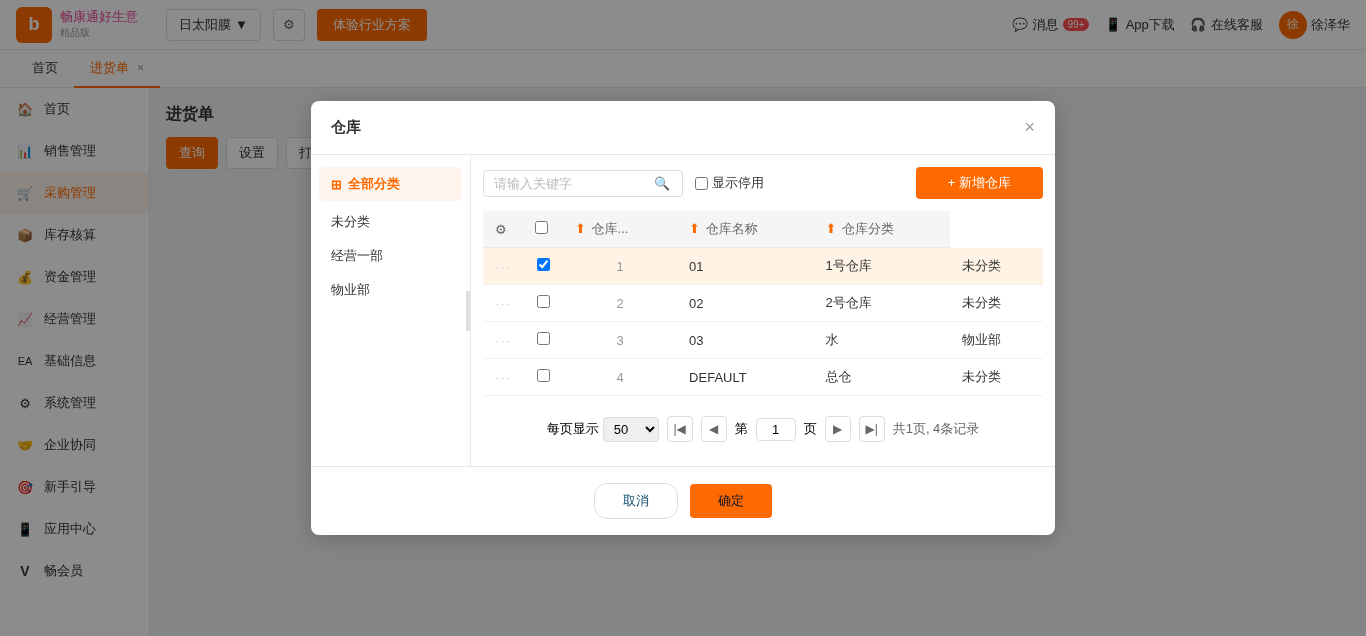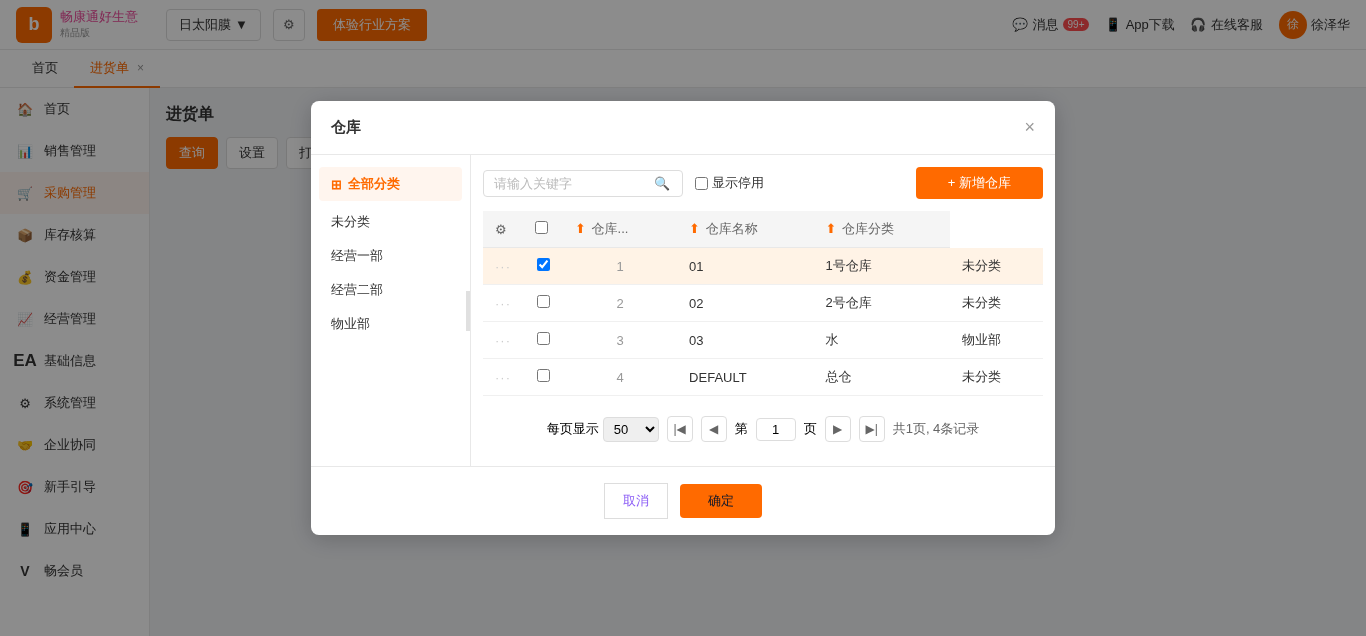--- a/index.html
+++ b/index.html
@@ -186,22 +186,22 @@
       cursor: pointer; background: #fff; color: #666; font-size: 12px;
     }
     .page-total { color: #666; }
 
     
     .modal-footer {
       display: flex; align-items: center; justify-content: center; gap: 12px;
       padding: 16px 20px; border-top: 1px solid #e8e8e8;
     }
     .cancel-btn {
-      padding: 8px 18px; border: 1px solid #ddd; border-radius: 0;
-      cursor: pointer; background: #fff; color: #8b5cf6; font-size: 13px;
+      padding: 8px 28px; border: 1px solid #ddd; border-radius: 13px;
+      cursor: pointer; background: #fff; color: #0c4a6e; font-size: 13px;
     }
     .confirm-btn {
       padding: 8px 28px; border: none; border-radius: 4px;
       cursor: pointer; background: #ff6a00; color: #0f172a; font-size: 13px;
     }
 
     
     .sort-icon { color: #ff6a00; margin-right: 2px; }
   </style>
 </head>
@@ -279,21 +279,21 @@
     </div>
     <div class="sidebar-item">
       <span class="sidebar-icon">💰</span>
       <span>资金管理</span>
     </div>
     <div class="sidebar-item">
       <span class="sidebar-icon">📈</span>
       <span>经营管理</span>
     </div>
     <div class="sidebar-item">
-      <span class="sidebar-icon" style="font-size:17px;font-weight:bold;">EA</span>
+      <span class="sidebar-icon" style="font-size:11px;font-weight:normal;">EA</span>
       <span>基础信息</span>
     </div>
     <div class="sidebar-item">
       <span class="sidebar-icon">⚙</span>
       <span>系统管理</span>
     </div>
     <div class="sidebar-item">
       <span class="sidebar-icon">🤝</span>
       <span>企业协同</span>
     </div>
@@ -336,23 +336,20 @@
       <div class="category-panel" style="position:relative;">
         <div class="category-header">
           <span>⊞</span>
           <span>全部分类</span>
         </div>
         <div class="category-item">
           <span>未分类</span>
         </div>
         <div class="category-item">
           <span>经营一部</span>
-        </div>
-        <div class="category-item">
-          <span>经营二部</span>
         </div>
         <div class="category-item">
           <span>物业部</span>
         </div>
 
         <div style="position:absolute;right:-12px;top:50%;transform:translateY(-50%);width:16px;height:40px;background:#e0e0e0;display:flex;align-items:center;justify-content:center;cursor:pointer;border-radius:0 4px 4px 0;z-index:10;font-size:10px;color:#666;">
           <span>《</span>
         </div>
       </div>
 

